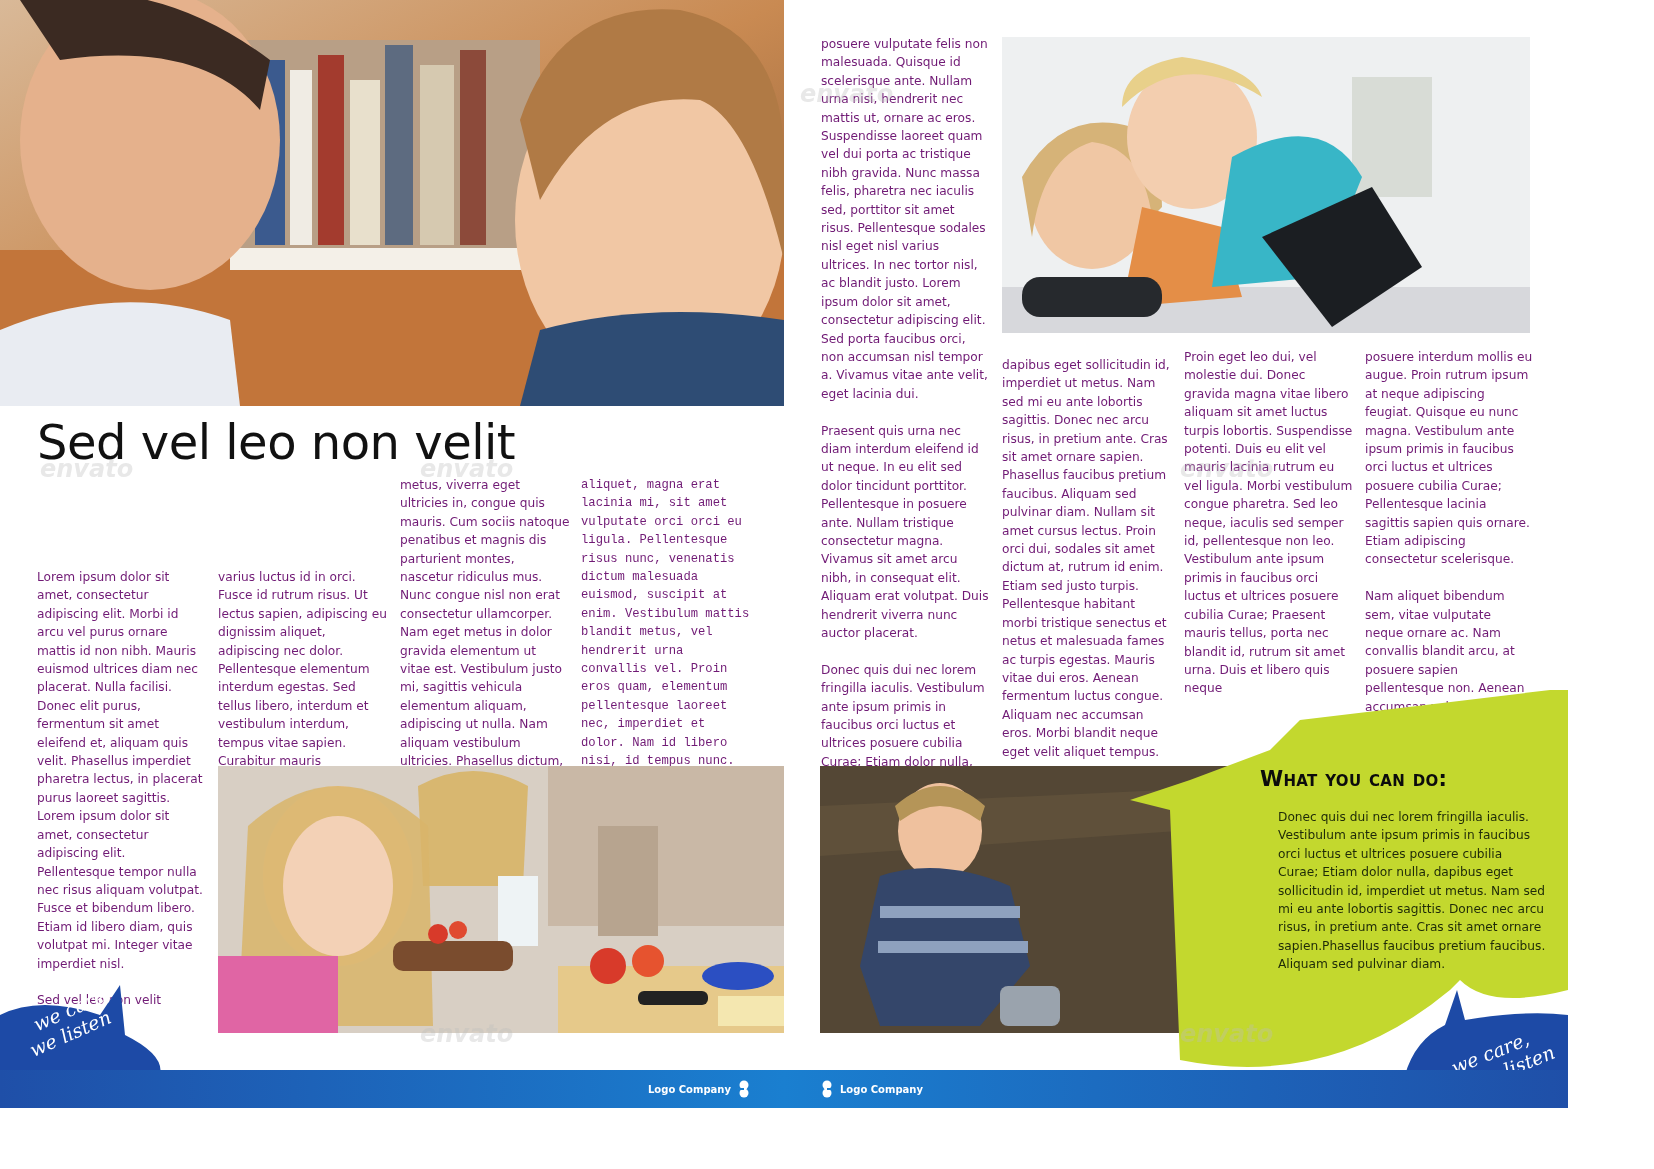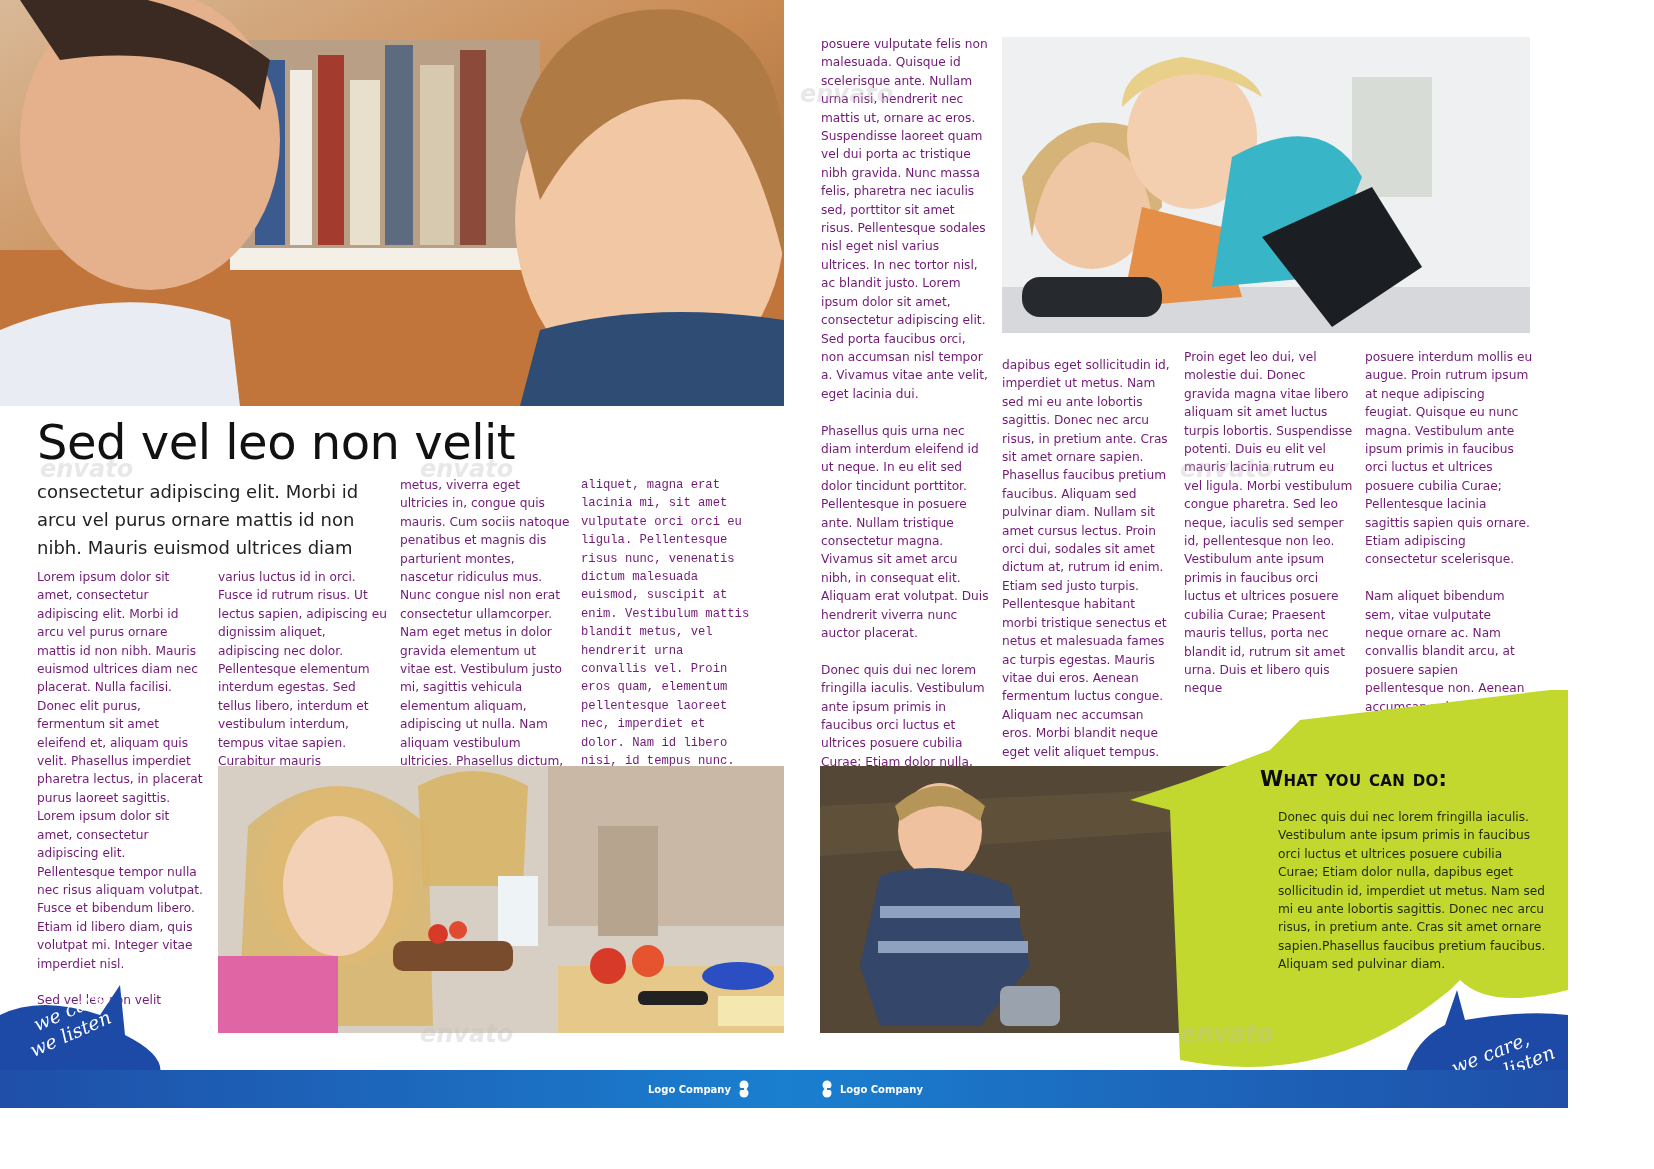--- a/index.html
+++ b/index.html
@@ -54,21 +54,20 @@
       <ellipse cx="150" cy="140" rx="130" ry="150" fill="#e5b18c"></ellipse>
       <path d="M20 0 Q150 -30 270 60 L260 110 Q200 40 60 60 Z" fill="#3b2a22"></path>
       <path d="M0 330 Q120 280 230 320 L240 406 L0 406 Z" fill="#e9ecf2"></path>
       <ellipse cx="650" cy="220" rx="135" ry="170" fill="#f1c7a4"></ellipse>
       <path d="M520 120 Q560 0 680 10 Q784 30 784 160 L784 260 Q750 120 700 100 Q600 90 540 200 Z" fill="#b07a45"></path>
       <path d="M540 330 Q650 300 784 320 L784 406 L520 406 Z" fill="#2e4c74"></path>
     </svg>
   </div>
 
   <h1 class="headline">Sed vel leo non velit</h1>
-  <div class="deck">consectetur adipiscing elit. Morbi id arcu vel purus ornare mattis id non nibh. Mauris euismod ultrices diam</div>
 
   <div class="col" style="left:37px;top:568px;width:168px;">
     <p>Lorem ipsum dolor sit amet, consectetur adipiscing elit. Morbi id arcu vel purus ornare mattis id non nibh. Mauris euismod ultrices diam nec placerat. Nulla facilisi. Donec elit purus, fermentum sit amet eleifend et, aliquam quis velit. Phasellus imperdiet pharetra lectus, in placerat purus laoreet sagittis. Lorem ipsum dolor sit amet, consectetur adipiscing elit. Pellentesque tempor nulla nec risus aliquam volutpat. Fusce et bibendum libero. Etiam id libero diam, quis volutpat mi. Integer vitae imperdiet nisl.</p>
     <p>Sed vel leo non velit</p>
   </div>
   <div class="col" style="left:218px;top:568px;width:170px;">
     <p>varius luctus id in orci. Fusce id rutrum risus. Ut lectus sapien, adipiscing eu dignissim aliquet, adipiscing nec dolor. Pellentesque elementum interdum egestas. Sed tellus libero, interdum et vestibulum interdum, tempus vitae sapien. Curabitur mauris</p>
   </div>
   <div class="col" style="left:400px;top:476px;width:170px;">
     <p>metus, viverra eget ultricies in, congue quis mauris. Cum sociis natoque penatibus et magnis dis parturient montes, nascetur ridiculus mus. Nunc congue nisl non erat consectetur ullamcorper. Nam eget metus in dolor gravida elementum ut vitae est. Vestibulum justo mi, sagittis vehicula elementum aliquam, adipiscing ut nulla. Nam aliquam vestibulum ultricies. Phasellus dictum, dolor eget fringilla</p>
@@ -106,21 +105,21 @@
       <path d="M0 30 Q40 10 100 30 L120 0 L125 50 Q165 70 160 90 L0 90 Z" fill="#1d4aa6"></path>
     </svg>
   </div>
   <div class="bubble-text" style="left:30px;top:1015px;transform:rotate(-24deg);transform-origin:left top;">
     <div>we care,</div>
     <div style="margin-left:-14px;">we listen</div>
   </div>
 
   <div class="col" style="left:821px;top:35px;width:168px;">
     <p>posuere vulputate felis non malesuada. Quisque id scelerisque ante. Nullam urna nisi, hendrerit nec mattis ut, ornare ac eros. Suspendisse laoreet quam vel dui porta ac tristique nibh gravida. Nunc massa felis, pharetra nec iaculis sed, porttitor sit amet risus. Pellentesque sodales nisl eget nisl varius ultrices. In nec tortor nisl, ac blandit justo. Lorem ipsum dolor sit amet, consectetur adipiscing elit. Sed porta faucibus orci, non accumsan nisl tempor a. Vivamus vitae ante velit, eget lacinia dui.</p>
-    <p>Phasellus quis urna nec diam interdum eleifend id ut neque. In eu elit sed dolor tincidunt porttitor. Pellentesque in posuere ante. Nullam tristique consectetur magna. Vivamus sit amet arcu nibh, in consequat elit. Aliquam erat volutpat. Duis hendrerit viverra nunc auctor placerat.</p>
+    <p>Praesent quis urna nec diam interdum eleifend id ut neque. In eu elit sed dolor tincidunt porttitor. Pellentesque in posuere ante. Nullam tristique consectetur magna. Vivamus sit amet arcu nibh, in consequat elit. Aliquam erat volutpat. Duis hendrerit viverra nunc auctor placerat.</p>
     <p>Donec quis dui nec lorem fringilla iaculis. Vestibulum ante ipsum primis in faucibus orci luctus et ultrices posuere cubilia Curae; Etiam dolor nulla,</p>
   </div>
 
   <div class="photo" style="left:1002px;top:37px;width:528px;height:296px;">
     <svg viewBox="0 0 528 296" preserveAspectRatio="none">
       <rect width="528" height="296" fill="#eef0f1"></rect>
       <rect x="0" y="250" width="528" height="46" fill="#d7d8dc"></rect>
       <rect x="350" y="40" width="80" height="120" fill="#d8dcd6"></rect>
       <ellipse cx="90" cy="160" rx="62" ry="72" fill="#f0c7a4"></ellipse>
       <path d="M20 140 Q60 70 130 90 Q160 110 160 170 L150 180 Q140 110 90 105 Q40 120 30 200 Z" fill="#d6b378"></path>

